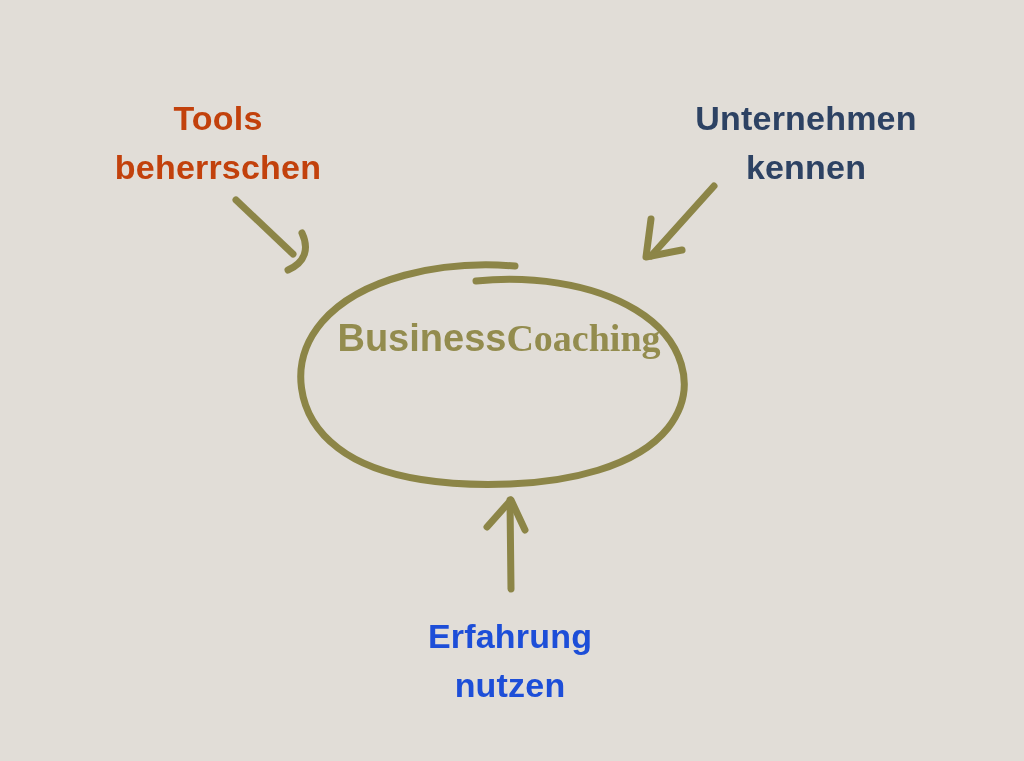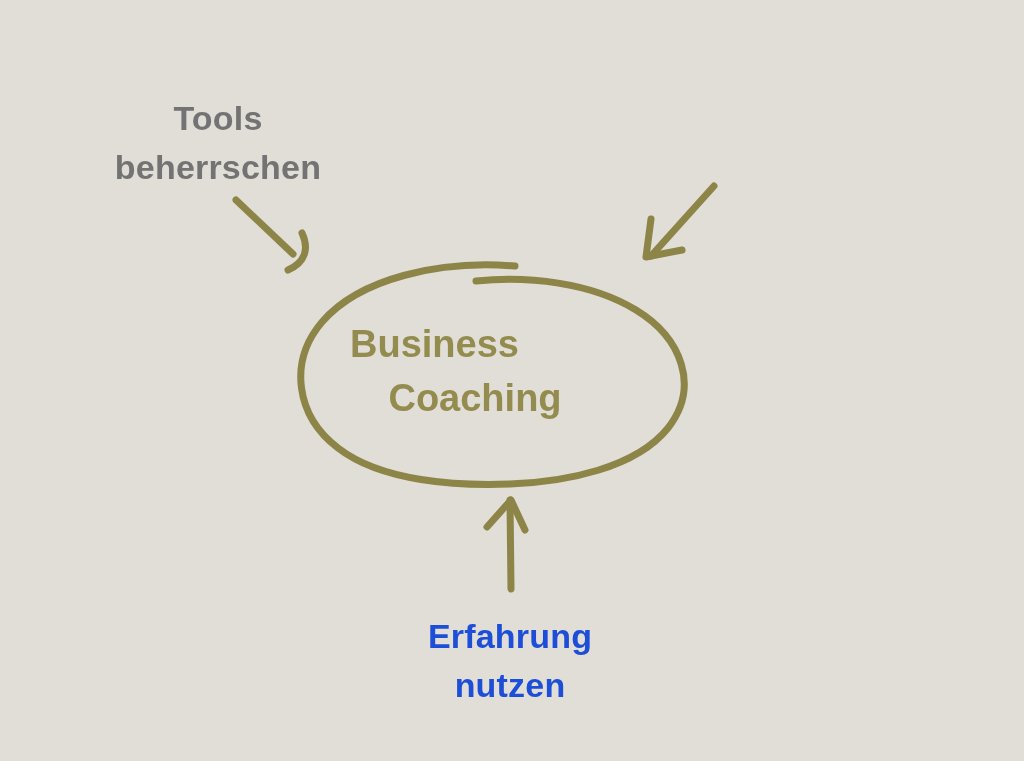--- a/index.html
+++ b/index.html
@@ -52,38 +52,39 @@
     top: 612px;
     width: 340px;
   }
   .center-label {
     position: absolute;
     left: 302px;
     top: 312px;
     width: 382px;
     height: 120px;
     display: flex;
-    flex-direction: column;
+    flex-direction: row;
     justify-content: center;
     pointer-events: none;
   }
   .center-line {
     color: #938c4e;
     font-family: "Liberation Sans", sans-serif;
     font-weight: bold;
     font-size: 38px;
     line-height: 1.42;
   }
   .center-line-1 {
     text-align: left;
     padding-left: 48px;
   }
   .center-line-2 {
     text-align: center;
     padding-right: 36px;
+    font-family: Liberation Serif, serif;
   }
 </style>
 </head>
 <body>
 
 <div id="canvas" style="background: rgb(225, 221, 215);">
 
   <svg class="diagram-svg" viewBox="0 0 1024 761">
 
     <g>
@@ -106,23 +107,25 @@
       <path d="M 651 219 L 646 257 L 682 250" fill="none" stroke="#8c8547" stroke-width="7" stroke-linecap="round" stroke-linejoin="round"></path>
     </g>
 
     <g>
       <path d="M 511 589 L 510 500" fill="none" stroke="#8c8547" stroke-width="7" stroke-linecap="round"></path>
       <path d="M 487 527 L 511 500 L 525 530" fill="none" stroke="#8c8547" stroke-width="7" stroke-linecap="round" stroke-linejoin="round"></path>
     </g>
 
   </svg>
 
-  <div class="label label-tools" style="color: #737373; text-align: center;">Tools
+  <div class="label label-tools" style="color: #c2410c; text-align: center;">Tools
 beherrschen</div>
 
+  <div class="label label-unternehmen" style="color: rgb(45, 66, 99);">Unternehmen
+kennen</div>
 
   <div class="label label-erfahrung" style="color: #1d4ed8;">Erfahrung
 nutzen</div>
 
   <div class="center-label">
     <div class="center-line center-line-1" style="color: rgb(147, 140, 78);">Business</div>
     <div class="center-line center-line-2" style="color: rgb(147, 140, 78);">Coaching</div>
   </div>
 
 </div>

